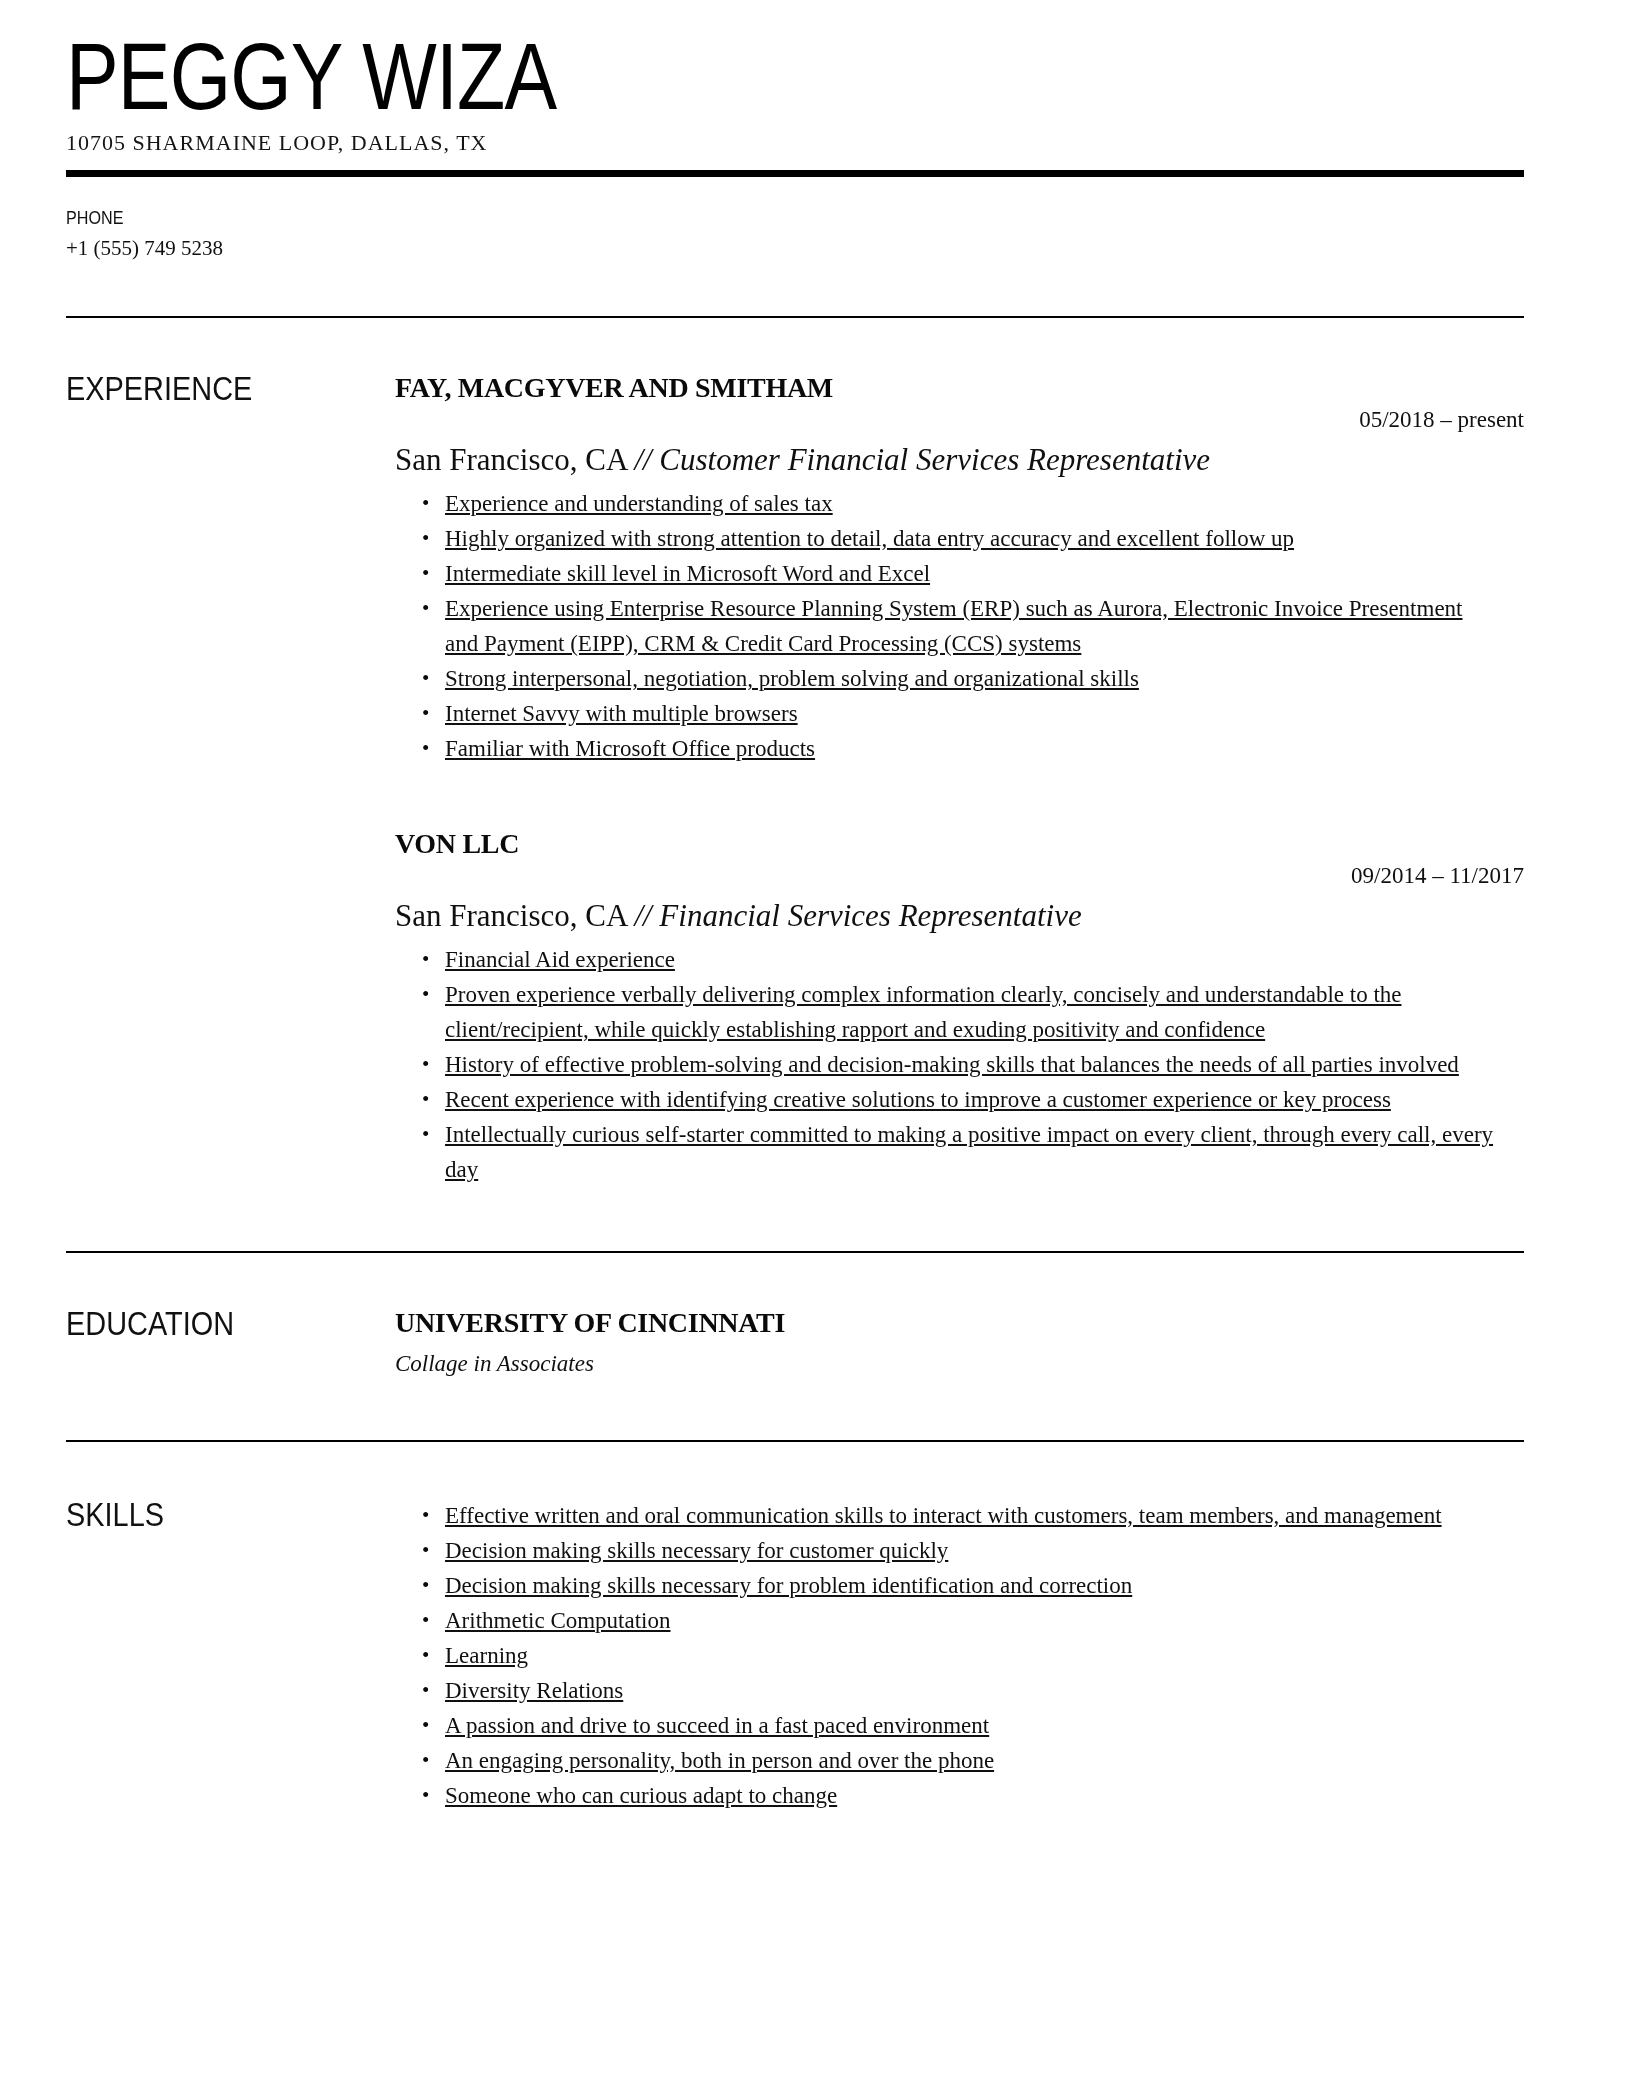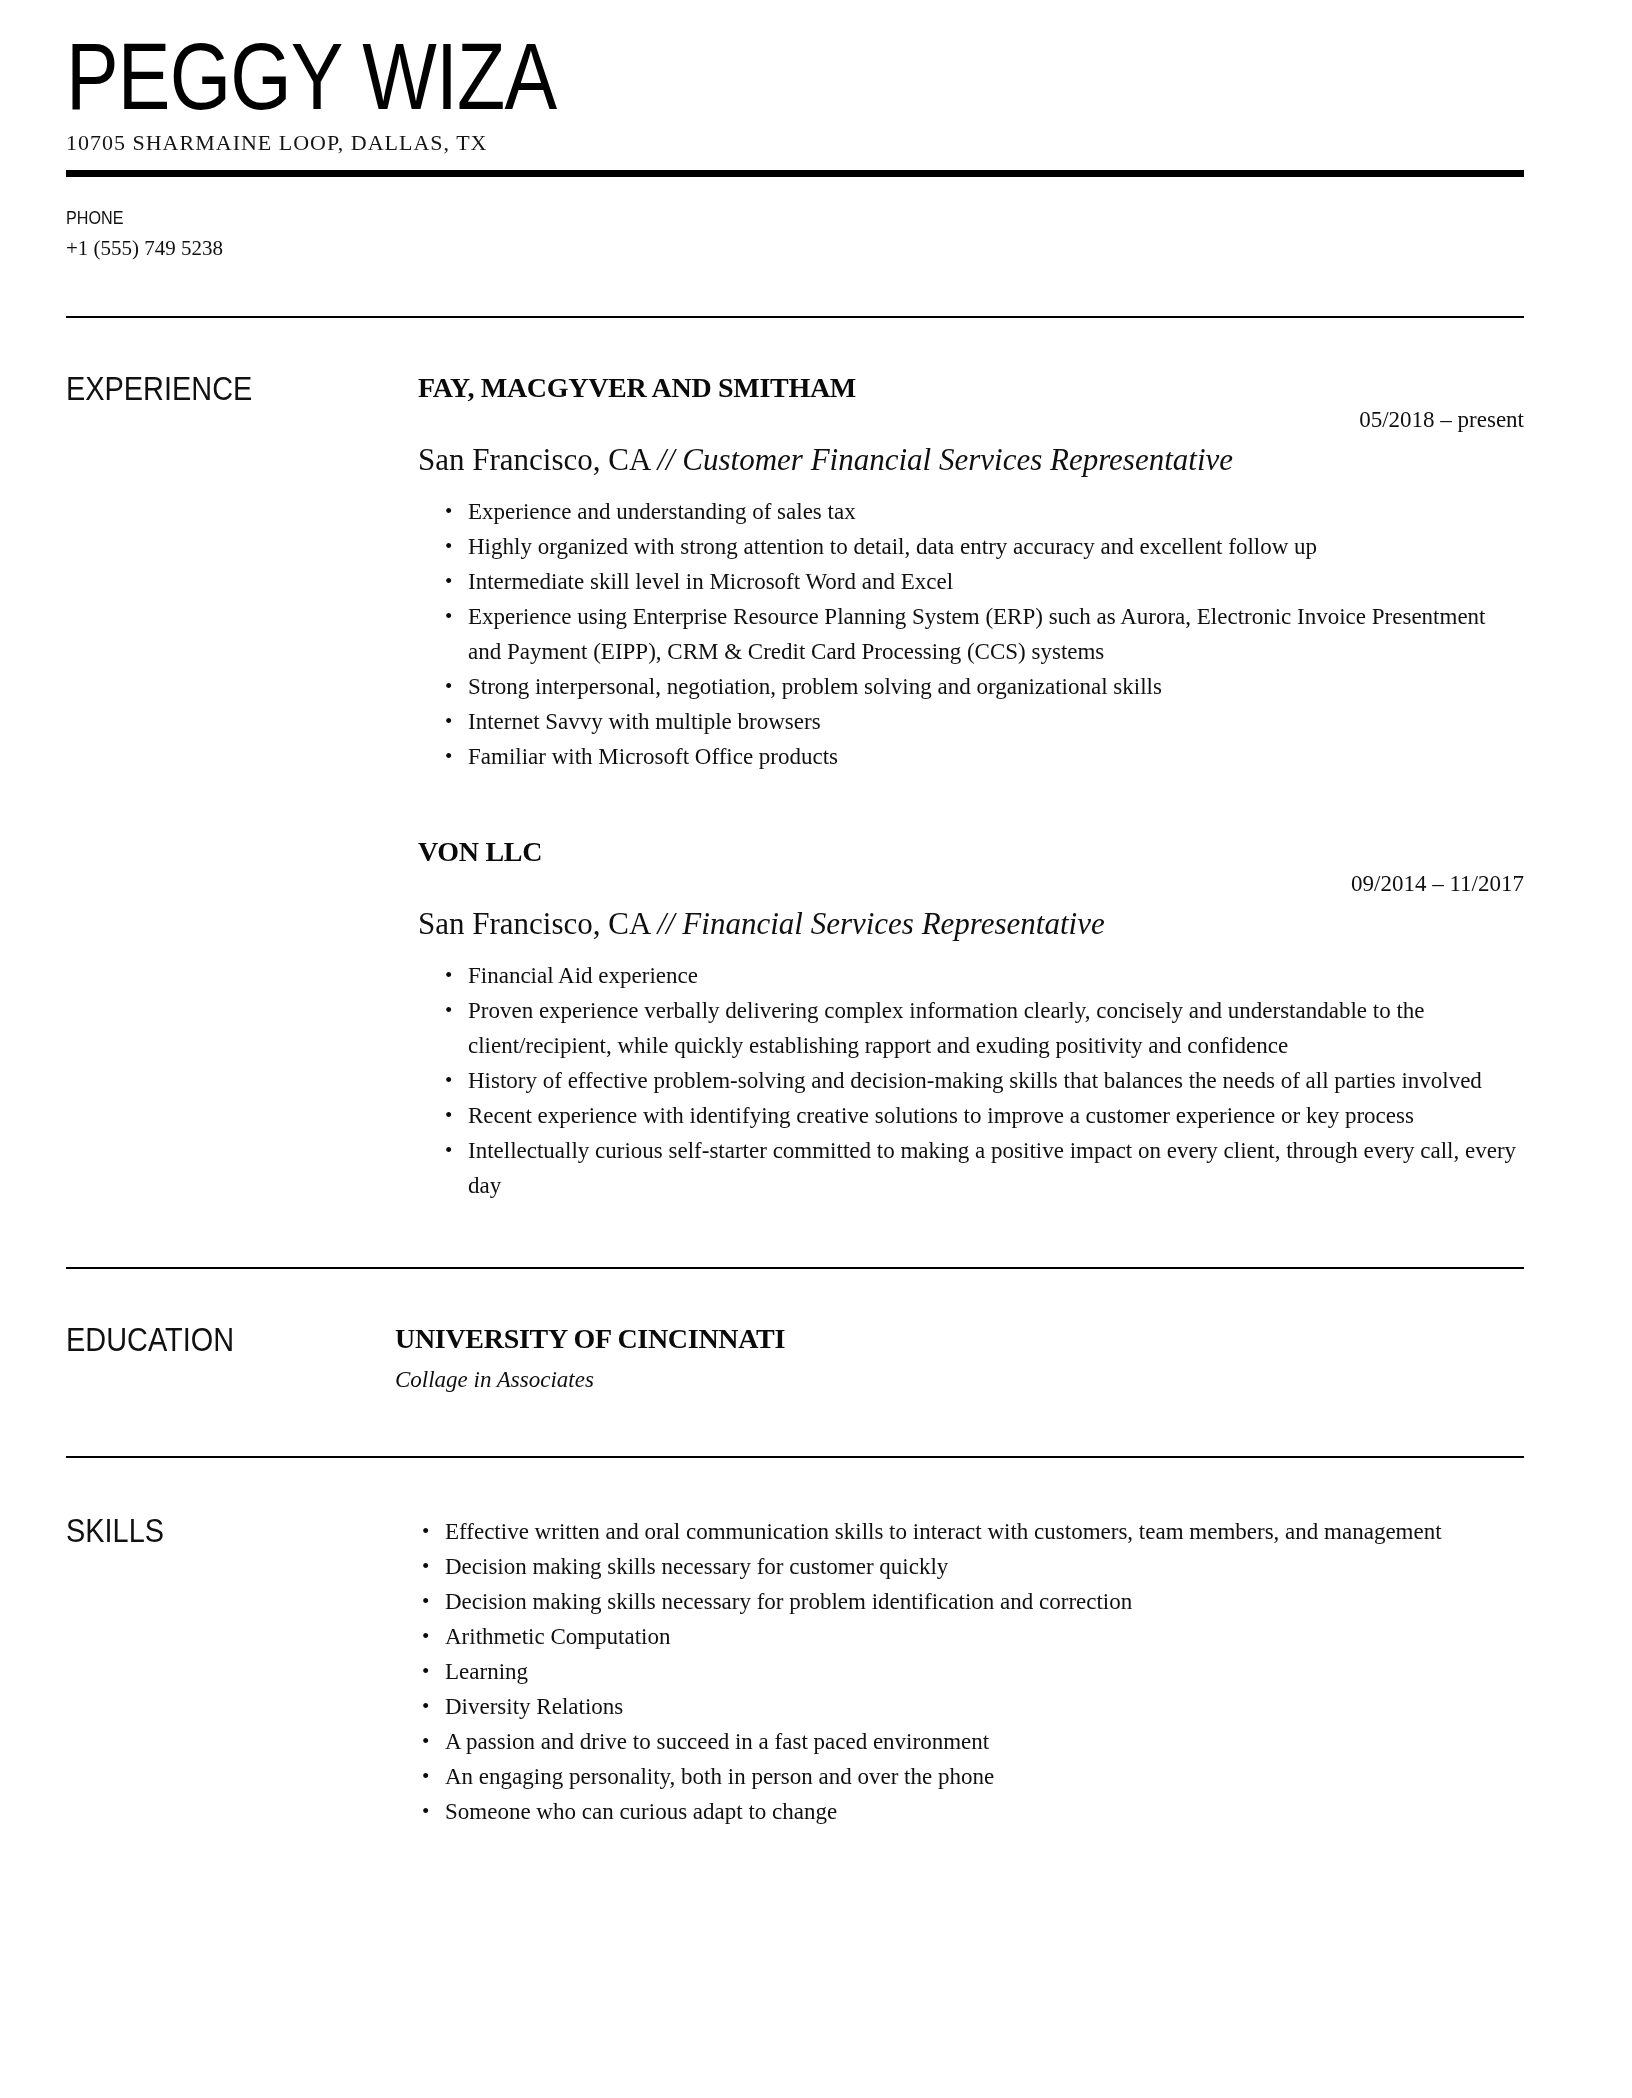--- a/index.html
+++ b/index.html
@@ -48,21 +48,21 @@
   
   section{display:flex;align-items:flex-start;}
   .sec-label{
     flex:0 0 329px;
     width:329px;
     font-size:34px;
     line-height:32px;
     color:#111;
   }
   .sec-content{flex:1 1 auto;min-width:0;}
-  .sec-exp{padding:54px 0 64px;gap:23px;}
+  .sec-exp{padding:54px 0 64px;}
   .sec-edu{padding:54px 0 62px;}
   .sec-skills{padding:56px 0 0;justify-content:space-between;}
   
   .job + .job{margin-top:62px;}
   .job-head{display:flex;align-items:baseline;flex-direction:column;}
   .company{
     margin:0;
     font-size:28px;
     line-height:32px;
     font-weight:700;
@@ -70,24 +70,25 @@
     color:#0a0a0a;
   }
   .dates{margin-left:auto;font-size:23px;line-height:32px;white-space:nowrap;}
   .job-sub{margin-top:9px;font-size:31px;line-height:29px;}
   .job-sub .role-italic{font-style:italic;}
   .school{margin:0;font-size:28px;line-height:32px;font-weight:700;letter-spacing:-.3px;color:#0a0a0a;}
   .degree{margin-top:10px;font-size:23px;line-height:29px;font-style:italic;}
   
   ul.bullets{
     list-style:none;
-    margin:20px 0 0;
+    margin:12px 0 0;
     padding:0;
     width:1100px;
     max-width:1100px;
+    text-decoration:underline;
   }
   ul.bullets.flush{margin-top:0;}
   ul.bullets li{
     position:relative;
     padding-left:50px;
     font-size:23px;
     line-height:35px;
     color:#101010;
   }
   ul.bullets li::before{

